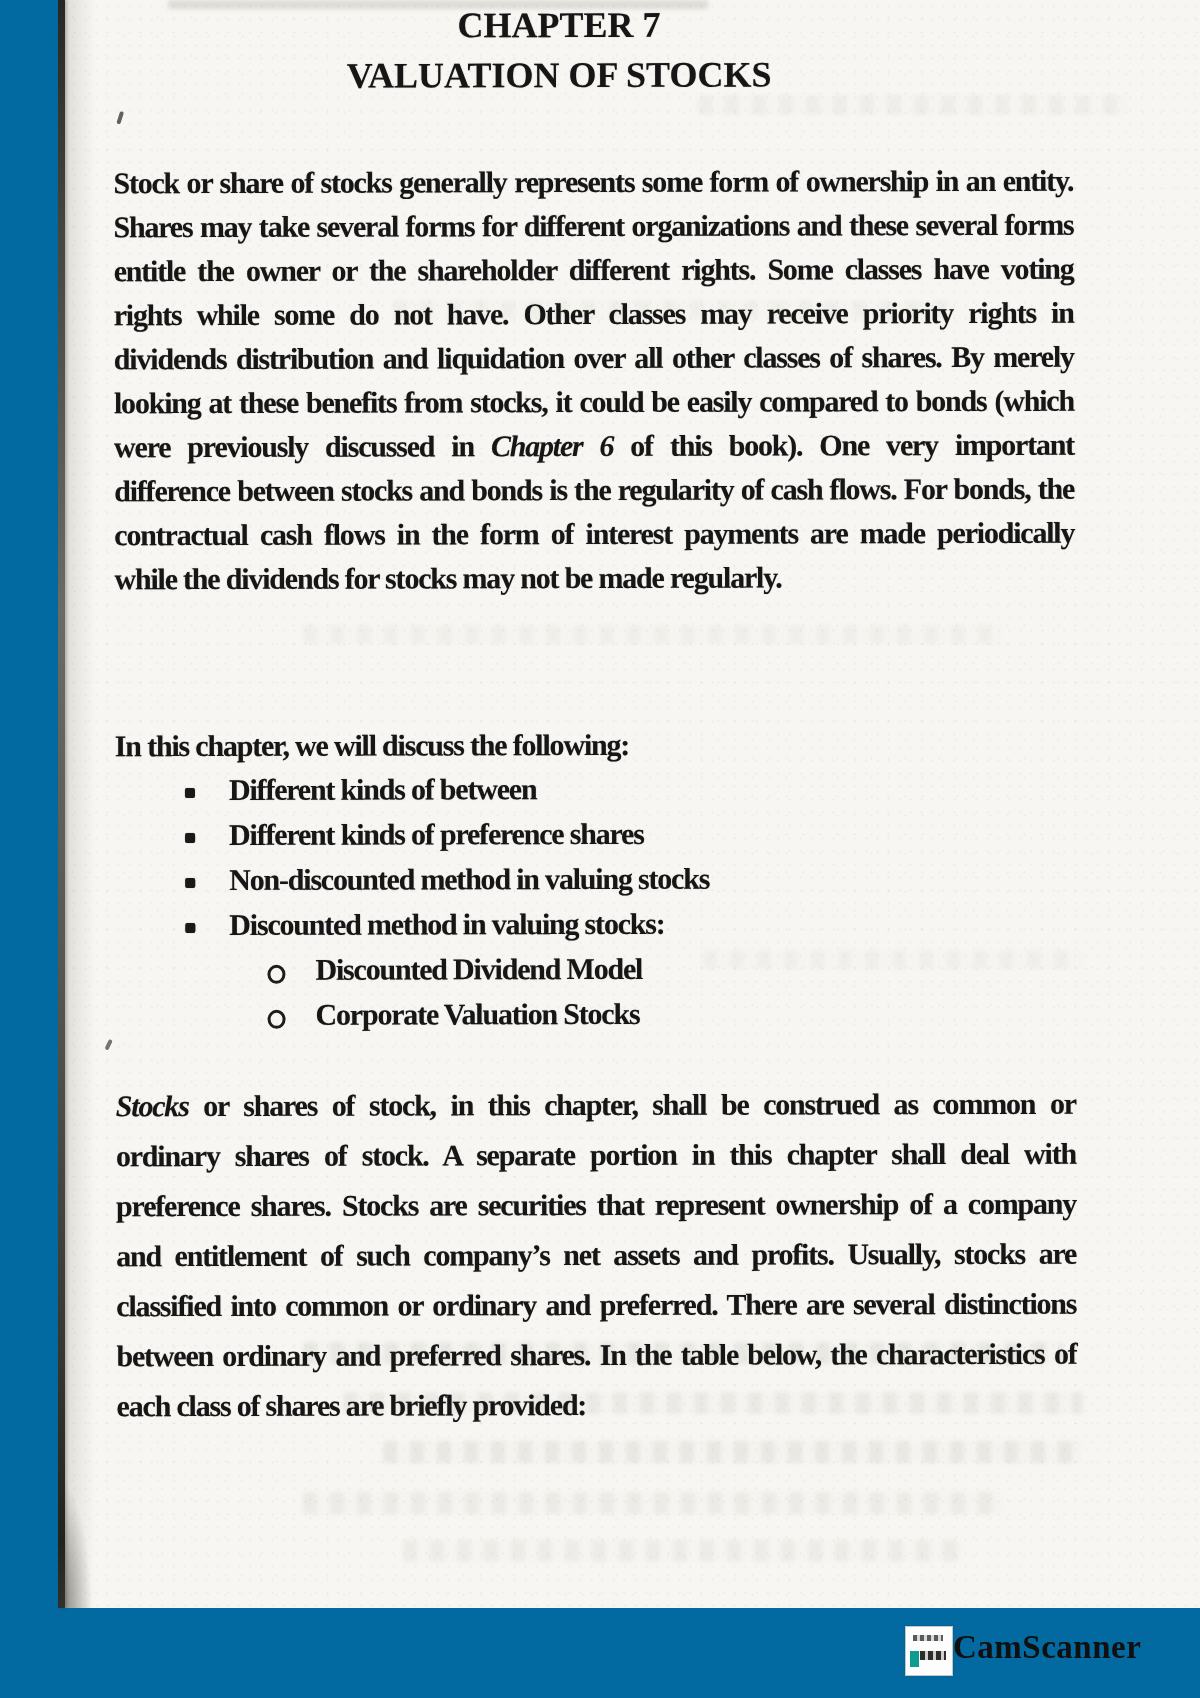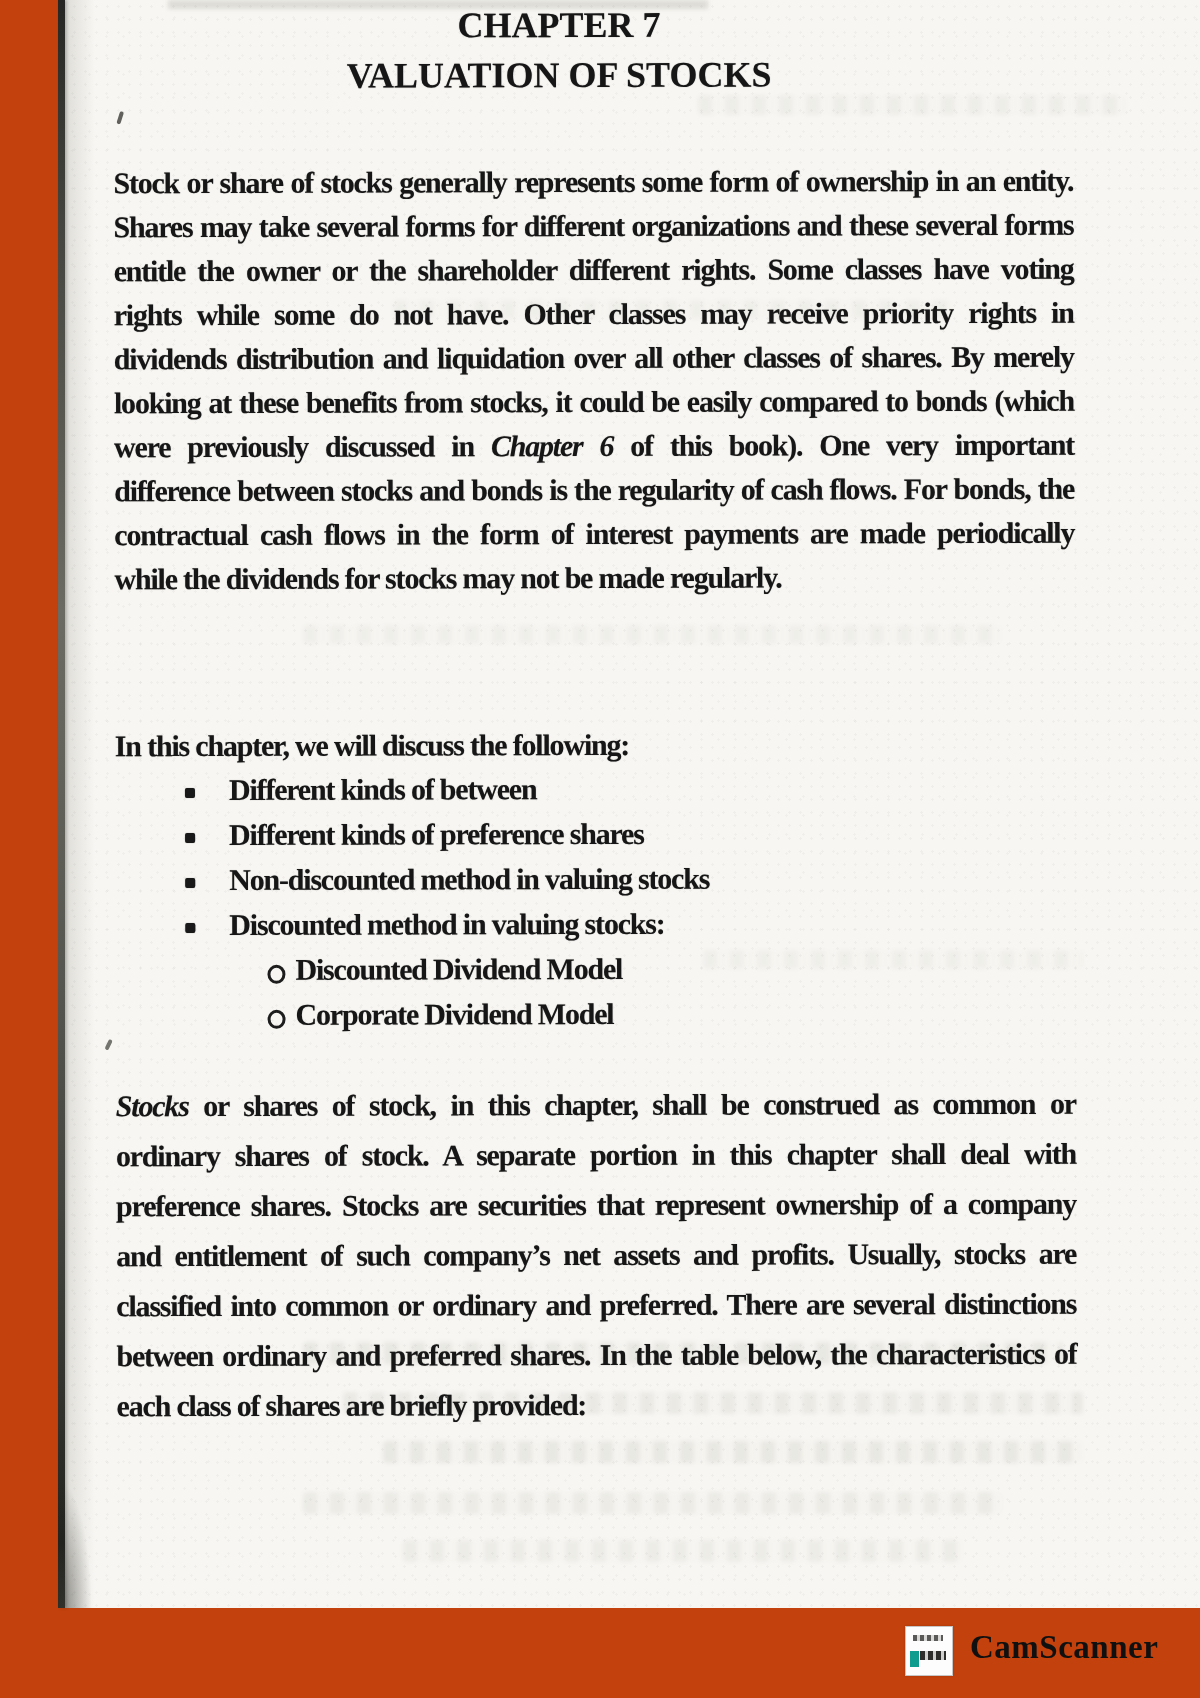--- a/index.html
+++ b/index.html
@@ -1,18 +1,18 @@
 <!DOCTYPE html>
 <html><head>
 <meta charset="utf-8">
 <style>
   html,body{margin:0;padding:0;}
   body{width:1200px;height:1698px;background:#ffffff;overflow:hidden;
        font-family:"Liberation Serif", serif;}
-  .canvas{position:relative;width:1200px;height:1698px;background:#c2410c;}
+  .canvas{position:relative;width:1200px;height:1698px;background:#0369a1;}
 
   
   .page{position:absolute;left:58px;top:0;width:1142px;height:1608px;
         background-color:#f7f6f2;
         background-image:
           radial-gradient(rgba(70,70,62,0.045) 1px, transparent 1.3px),
           radial-gradient(rgba(70,70,62,0.035) 1px, transparent 1.3px);
         background-size:11px 13px,17px 19px;
         background-position:0 0,6px 8px;}
   .edge{position:absolute;left:0;top:0;width:7px;height:100%;
@@ -48,21 +48,21 @@
         font-size:30px;font-weight:700;letter-spacing:-1.2px;
         text-shadow:0 0 1px rgba(20,20,20,0.4);}
   .blist{position:absolute;left:0;top:772px;width:960px;}
   .brow{display:flex;height:45px;font-size:30px;font-weight:700;
         letter-spacing:-1.2px;text-shadow:0 0 1px rgba(20,20,20,0.4);}
   .bsq{flex:0 0 auto;width:10px;height:10px;margin-left:70px;margin-top:15px;
         background:#191919;border-radius:2px;box-shadow:0 0 1px rgba(0,0,0,.5);}
   .brow .btxt{margin-left:34px;white-space:nowrap;}
   .bcir{flex:0 0 auto;width:12px;height:13px;margin-left:152px;margin-top:12px;
         border:3px solid #1d1d1d;border-radius:50%;background:transparent;}
-  .brow.sub .btxt{margin-left:10px;}
+  .brow.sub .btxt{margin-left:30px;}
 
   
   .pen1{position:absolute;left:5px;top:110px;width:4px;height:13px;
         background:#3c3c38;border-radius:2px;transform:rotate(18deg);opacity:.8;}
   .pen2{position:absolute;left:-9px;top:1038px;width:4px;height:11px;
         background:#4a4a44;border-radius:2px;transform:rotate(26deg);opacity:.75;}
 
   
   .smudge{position:absolute;filter:blur(2px);border-radius:4px;
         background:repeating-linear-gradient(90deg,
@@ -71,21 +71,21 @@
   
   .watermark{position:absolute;left:905px;top:1626px;display:flex;align-items:flex-start;}
   .wm-logo{position:relative;width:46px;height:48px;background:#fdfdfd;
         border:1px solid #c6c6c6;box-shadow:0 0 2px rgba(0,0,0,0.15);}
   .wm-l1{position:absolute;left:7px;top:8px;width:30px;height:6px;
         background:repeating-linear-gradient(90deg,#5a5a58 0 4px,#d9d9d7 4px 7px);}
   .wm-l2{position:absolute;left:14px;top:24px;width:26px;height:9px;
         background:repeating-linear-gradient(90deg,#2d2d2b 0 5px,#cfcfcd 5px 8px);}
   .wm-teal{position:absolute;left:4px;top:24px;width:9px;height:16px;
         background:#0e9c8f;}
-  .wm-text{margin-left:17px;margin-top:3px;font-size:33px;font-weight:600;
+  .wm-text{margin-left:0;margin-top:3px;font-size:33px;font-weight:600;
         color:#101010;letter-spacing:0.5px;font-family:"Liberation Serif",serif;}
 </style>
 </head>
 <body>
 
 <div class="canvas">
 
   <div class="page">
     <div class="edge"></div>
     <div class="gutter"></div>
@@ -128,21 +128,21 @@
         <div class="brow">
           <span class="bsq"></span>
           <span class="btxt">Discounted method in valuing stocks:</span>
         </div>
         <div class="brow sub">
           <span class="bcir"></span>
           <span class="btxt">Discounted Dividend Model</span>
         </div>
         <div class="brow sub">
           <span class="bcir"></span>
-          <span class="btxt">Corporate Dividend Model</span>
+          <span class="btxt">Corporate Valuation Stocks</span>
         </div>
       </div>
 
       <div class="pen2"></div>
 
       <p class="para p3"><span class="ital">Stocks</span><span> or shares of stock, in this chapter, shall be construed as common or ordinary shares of stock. A separate portion in this chapter shall deal with preference shares. Stocks are securities that represent ownership of a company and entitlement of such company’s net assets and profits. Usually, stocks are classified into common or ordinary and preferred. There are several distinctions between ordinary and preferred shares. In the table below, the characteristics of each class of shares are briefly provided:</span></p>
     </div>
   </div>
 
   <div class="watermark">

